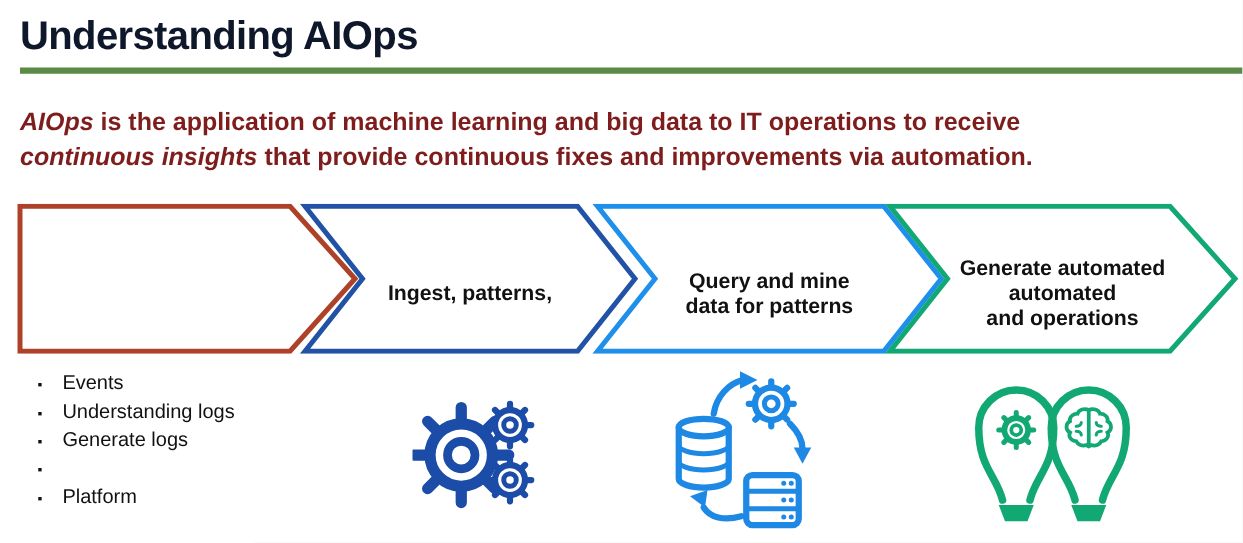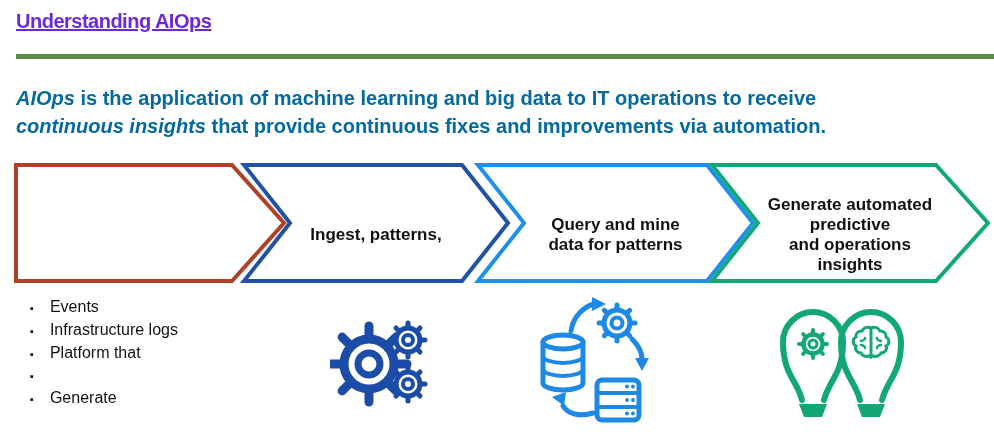--- a/index.html
+++ b/index.html
@@ -1,19 +1,19 @@
 <!DOCTYPE html>
 <html><head>
 <meta charset="utf-8">
 <style>
   * { margin:0; padding:0; box-sizing:border-box; }
   body { background:#e8e8e8; font-family:"Liberation Sans","DejaVu Sans",sans-serif; }
   .slide { position:relative; width:994px; height:434px; background:#ffffff; overflow:hidden; }
 
-  .page-title { position:absolute; left:16px; top:10px; font-size:20px; font-weight:700; color:#6d28d9; letter-spacing:-0.5px;text-decoration:underline; }
+  .page-title { position:absolute; left:16px; top:10px; font-size:32px; font-weight:700; color:#0f172a; letter-spacing:-0.5px; }
   .title-rule { position:absolute; left:16px; top:54px; width:978px; height:5px; }
 
   .subtitle { position:absolute; left:16px; top:84px; width:845px; font-size:20px; font-weight:700; line-height:28px; }
   .subtitle .it { font-style:italic; }
 
   .chevron-svg { position:absolute; left:0; top:163px; width:994px; height:120px; }
   .chevron-label { position:absolute; top:163px; height:144px; display:flex; align-items:center; justify-content:center; text-align:center; font-size:17px; font-weight:700; color:#111111; line-height:20px; }
   .chevron-label span { display:block; }
   .cl-1 { left:16px;  width:268px; }
   .cl-2 { left:244px; width:264px; }
@@ -30,21 +30,21 @@
   .icon-bulbs { left:775px; top:300px; }
 </style>
 </head>
 <body>
 
 <div class="slide">
 
   <h1 class="page-title">Understanding AIOps</h1>
   <div class="title-rule" style="background: rgb(90, 138, 69);"></div>
 
-  <p class="subtitle" style="color: #0369a1;"><span class="it">AIOps</span><span> is the application of machine learning and big data to IT operations to receive </span><span class="it">continuous insights</span><span> that provide continuous fixes and improvements via automation.</span></p>
+  <p class="subtitle" style="color: #7f1d1d;"><span class="it">AIOps</span><span> is the application of machine learning and big data to IT operations to receive </span><span class="it">continuous insights</span><span> that provide continuous fixes and improvements via automation.</span></p>
 
   <svg class="chevron-svg" viewBox="0 0 994 120" xmlns="http://www.w3.org/2000/svg">
     <polygon fill="#ffffff" stroke-width="4" points="16,2 232,2 284,60 232,118 16,118" stroke="#ae4229"></polygon>
     <polygon fill="#ffffff" stroke-width="4" points="244,2 462,2 508,60 462,118 244,118 290,60" stroke="#2152a6"></polygon>
     <polygon fill="#ffffff" stroke-width="4" points="478,2 707,2 753,60 707,118 478,118 524,60" stroke="#1e8fea"></polygon>
     <polygon fill="#ffffff" stroke-width="4" points="712,2 936,2 988,60 936,118 712,118 758,60" stroke="#12a873"></polygon>
   </svg>
 
   <div class="chevron-label cl-2">
     <div>
@@ -53,45 +53,44 @@
   </div>
   <div class="chevron-label cl-3">
     <div>
         <span>Query and mine</span>
         <span>data for patterns</span>
       </div>
   </div>
   <div class="chevron-label cl-4">
     <div>
         <span>Generate automated</span>
-        <span>predictive</span>
+        <span>automated</span>
         <span>and operations</span>
-        <span>insights</span>
       </div>
   </div>
 
   <ul class="bullet-list">
     <li>
         <span class="marker">▪</span>
         <span>Events</span>
       </li>
     <li>
         <span class="marker">▪</span>
-        <span>Infrastructure logs</span>
+        <span>Understanding logs</span>
       </li>
     <li>
         <span class="marker">▪</span>
-        <span>Platform that</span>
+        <span>Generate logs</span>
       </li>
     <li>
         <span class="marker">▪</span>
       </li>
     <li>
         <span class="marker">▪</span>
-        <span>Generate</span>
+        <span>Platform</span>
       </li>
   </ul>
 
   <svg class="icon icon-gears" width="125" height="130" viewBox="0 0 125 130" xmlns="http://www.w3.org/2000/svg">
     <g fill="none" stroke-linecap="round" stroke="#1b4ca8">
       <g>
         <path stroke-width="9" d="M61,64H77 M54.6,79.6L65.9,90.9 M39,86V102 M23.4,79.6L12.1,90.9 M17,64H1 M23.4,48.4L12.1,37.1 M39,42V26 M54.6,48.4L65.9,37.1"></path>
         <circle cx="39" cy="64" r="25" stroke-width="9" fill="#ffffff"></circle>
         <circle cx="39" cy="64" r="11" stroke-width="7" fill="#ffffff"></circle>
       </g>

